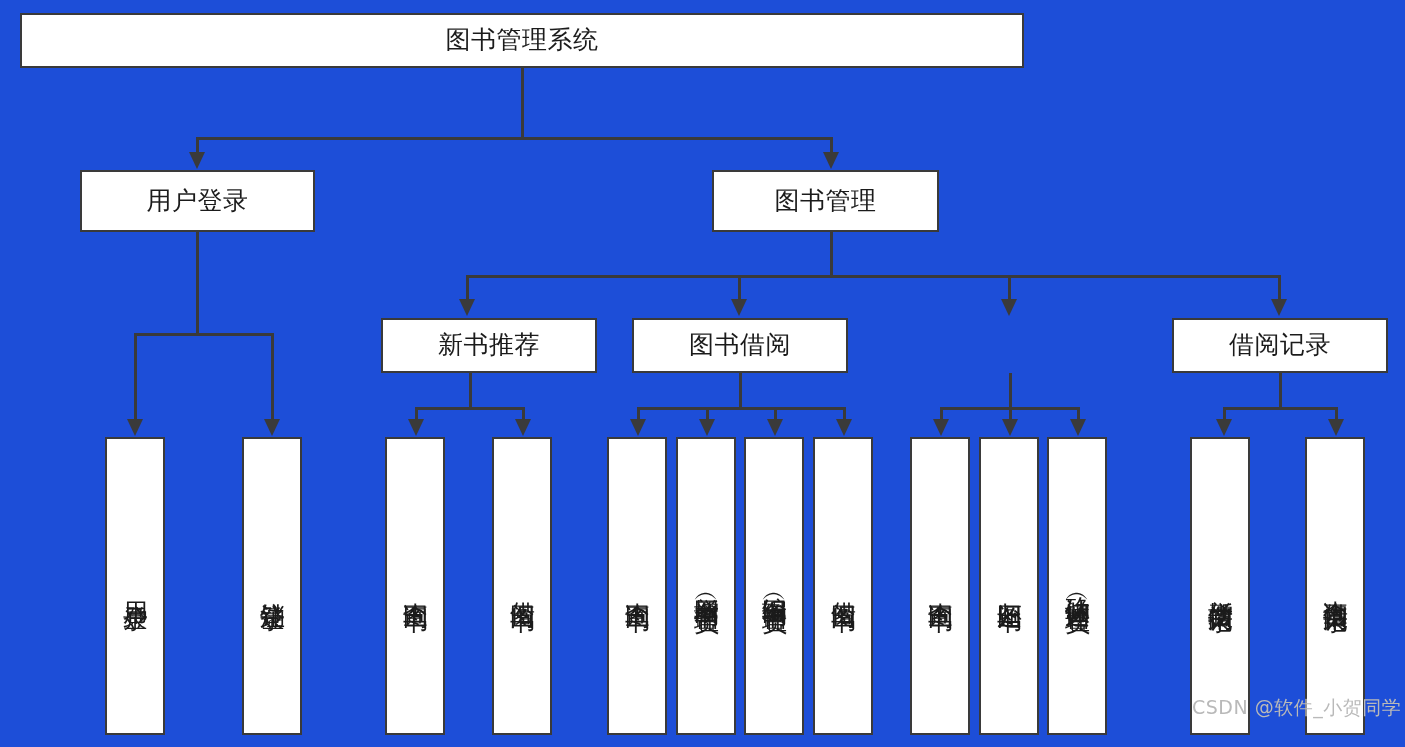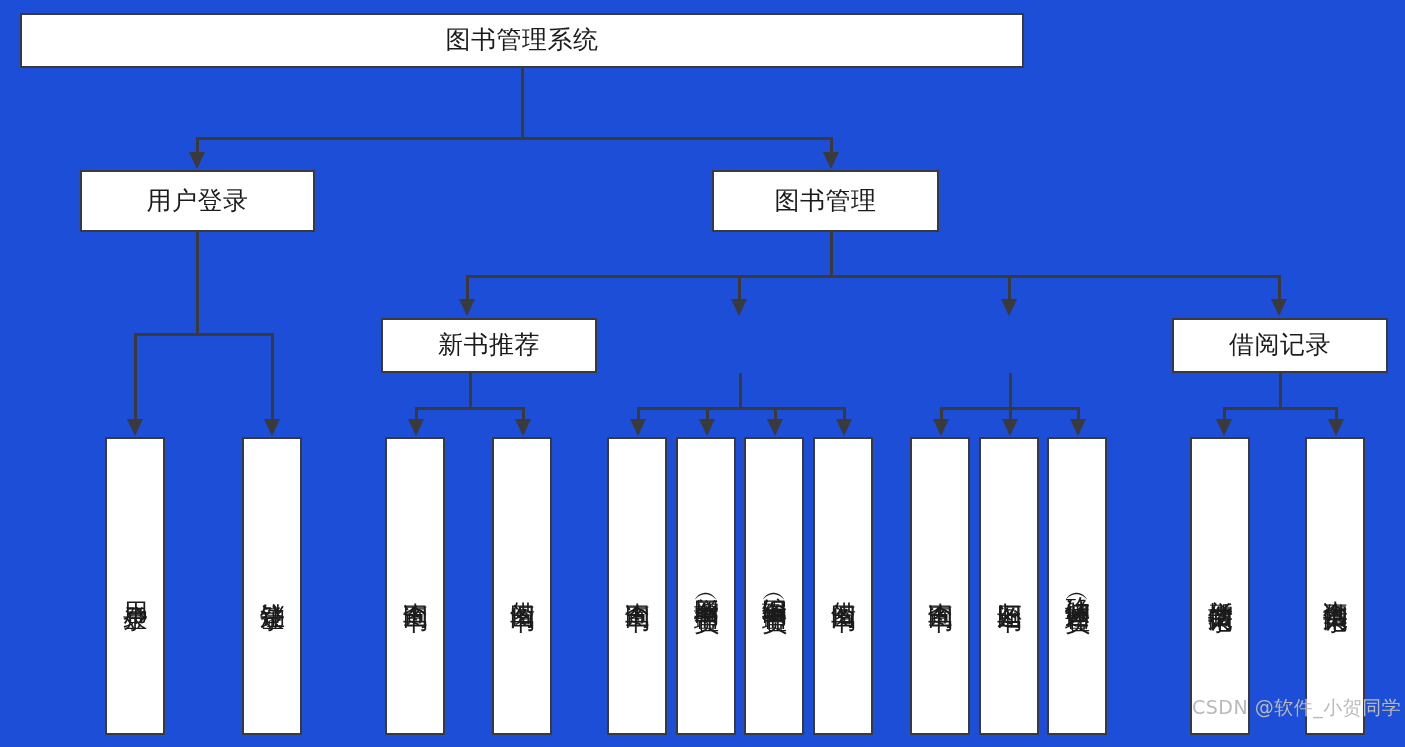--- a/index.html
+++ b/index.html
@@ -121,20 +121,23 @@
   <div class="arrow" style="left:731px; top:299px;"></div>
   <div class="conn v" style="left:1008px; top:275px; height:25px;"></div>
   <div class="arrow" style="left:1001px; top:299px;"></div>
   <div class="conn v" style="left:1278px; top:275px; height:25px;"></div>
   <div class="arrow" style="left:1271px; top:299px;"></div>
 
   <div class="node horiz" id="node-new-book-recommend" style="left:362px; top:318px; width:216px; height:55px;margin-left:19px;">
     <span class="label">新书推荐</span>
   </div>
 
+  <div class="node horiz" id="node-book-borrow" style="left:632px; top:318px; width:216px; height:55px;">
+    <span class="label">图书借阅</span>
+  </div>
 
 
   <div class="node horiz" id="node-borrow-record" style="left:1172px; top:318px; width:216px; height:55px;align-items:center;">
     <span class="label">借阅记录</span>
   </div>
 
   <div class="conn v" style="left:469px; top:373px; height:35px;"></div>
   <div class="conn h" style="left:415px; top:407px; width:109px; height:2.5px;"></div>
   <div class="conn v" style="left:415px; top:407px; height:13px;"></div>
   <div class="arrow" style="left:408px; top:419px;"></div>

